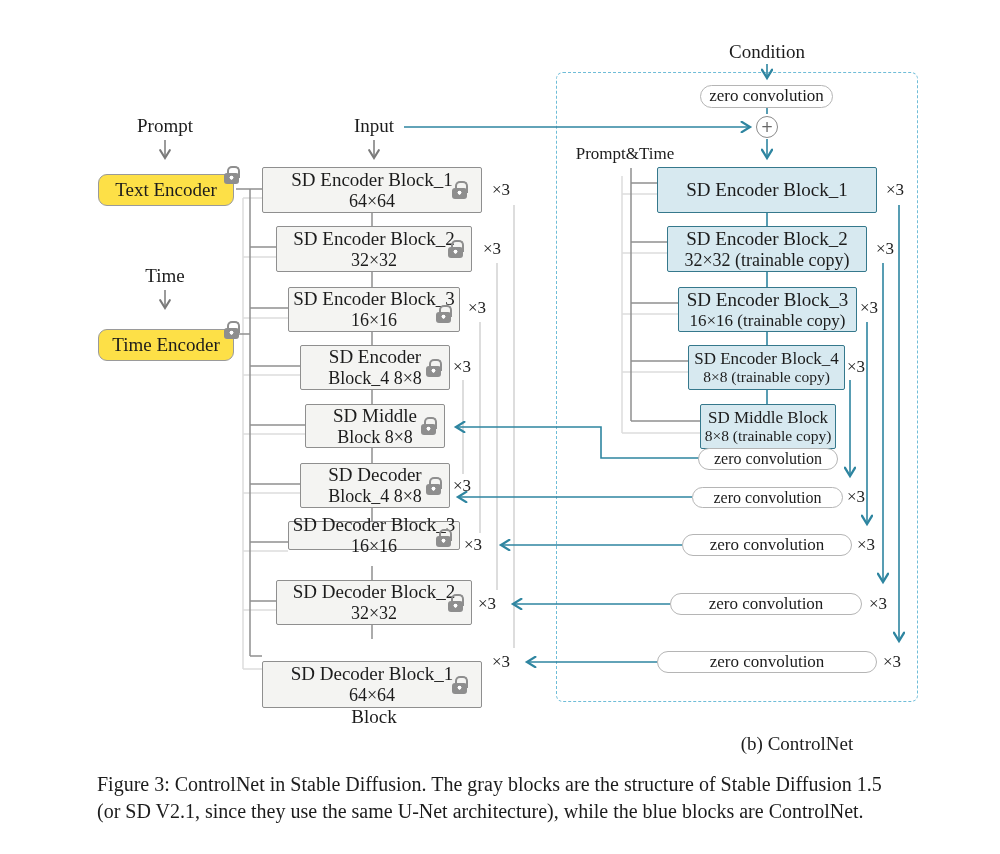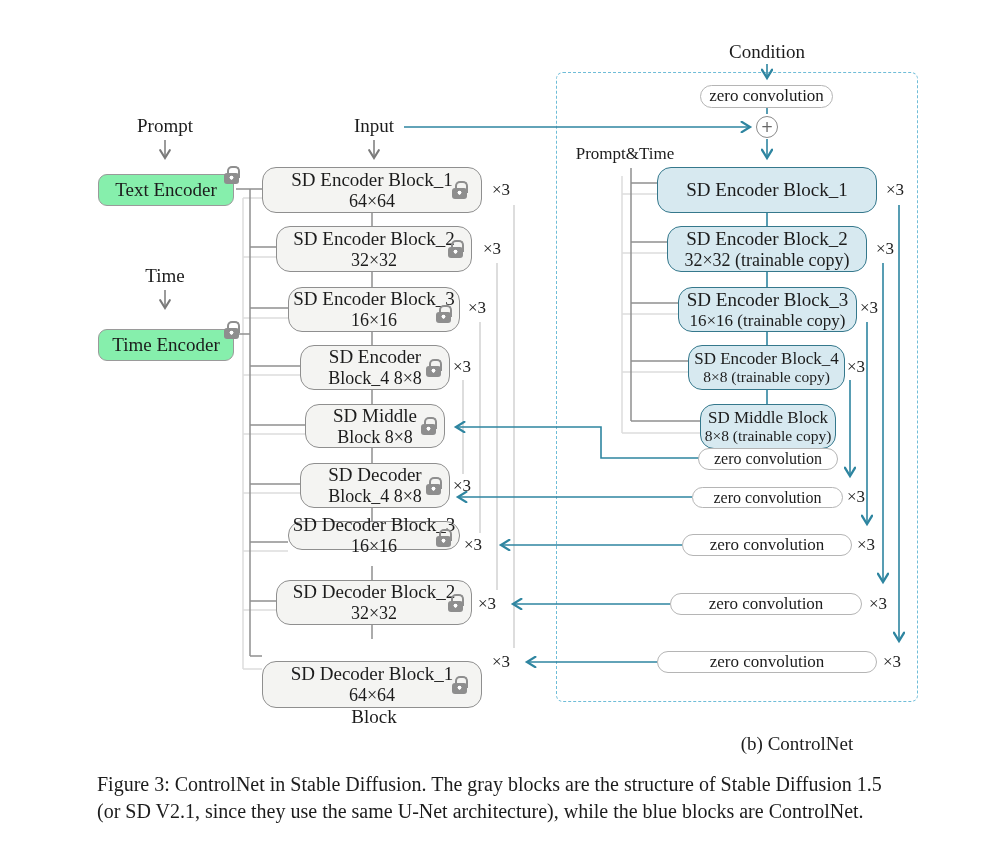--- a/index.html
+++ b/index.html
@@ -9,38 +9,38 @@
     overflow:hidden;
   }
   .fig *{box-sizing:border-box;}
   .wires{position:absolute;left:0;top:0;z-index:2;}
   .dashedbox{
     position:absolute;left:556px;top:72px;width:362px;height:630px;
     border:1.6px dashed #6fbdd8;border-radius:7px;z-index:1;background:transparent;
   }
   .lbl{position:absolute;z-index:3;text-align:center;white-space:nowrap;}
   .blk{
-    position:absolute;z-index:3;border-radius:14px;text-align:center;
+    position:absolute;z-index:3;border-radius:2px;text-align:center;
     display:flex;flex-direction:column;justify-content:center;line-height:1.14;
   }
   .blk.gray{background:#f4f4f2;border:1.6px solid #8f8f8f;}
   .blk.blue{background:#d7e9f0;border:1.7px solid #35788c;}
   .blk .l1{font-size:19px;}
   .blk .l2{font-size:18px;}
   .blk.tight .l1{font-size:17px;}
   .blk.tight .l2{font-size:15.5px;}
   .blk.semi .l2{font-size:17px;}
   .pill{
     position:absolute;z-index:3;background:#ffffff;border:1.4px solid #b5b5b5;
     border-radius:12px;text-align:center;font-size:17px;line-height:1.1;
     display:flex;align-items:center;justify-content:center;white-space:nowrap;
   }
   .mult{position:absolute;z-index:3;font-size:17px;line-height:20px;white-space:nowrap;}
   .enc{
-    position:absolute;z-index:3;background:#86efac;border:1.5px solid #9a9a9a;
+    position:absolute;z-index:3;background:#fde047;border:1.5px solid #9a9a9a;
     border-radius:9px;display:flex;align-items:center;justify-content:center;font-size:19px;
   }
   .plus-circle{
     position:absolute;left:756px;top:116px;width:22px;height:22px;z-index:3;
     border:1.6px solid #8a8a8a;border-radius:50%;background:#fff;
     display:flex;align-items:center;justify-content:center;
     font-size:15px;color:#666;line-height:1;font-family:"DejaVu Sans",sans-serif;
   }
   .lock{position:absolute;width:15px;height:18px;right:8px;top:50%;margin-top:-9px;z-index:4;}
   .lock::before{

